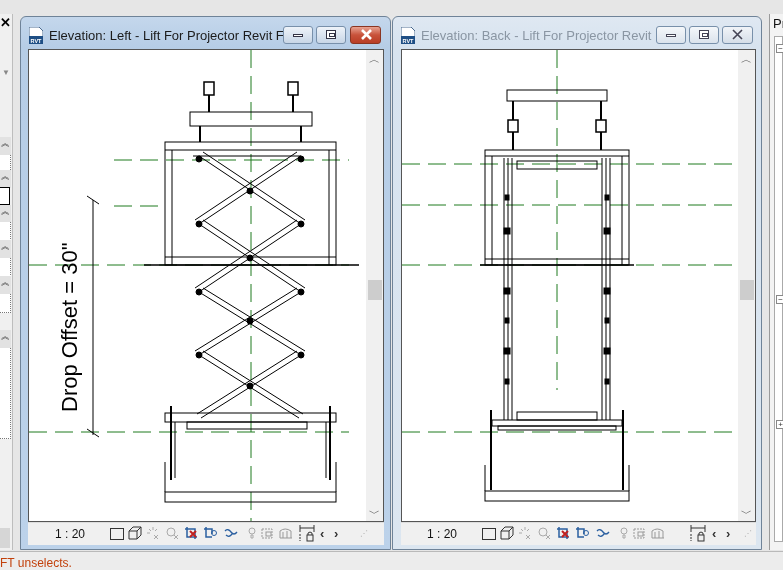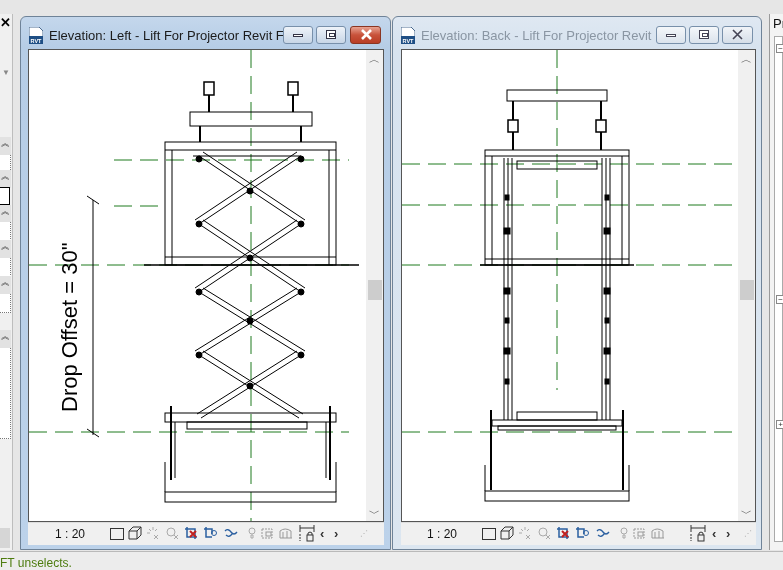--- a/index.html
+++ b/index.html
@@ -24,21 +24,21 @@
   .capbtn.close.act{background:linear-gradient(#e8a392,#c8523a 50%,#b83d25);border-color:#8a3522;}
   .capbtn.close.inact{background:linear-gradient(#f1f4f8,#d5dee8);}
   .canvas{position:absolute;background:#fff;border:1px solid #555;box-sizing:border-box;overflow:hidden;}
   .vscroll{position:absolute;top:0;right:0;width:17px;bottom:0;background:#f0f0f0;}
   .scroll-arrow{position:absolute;left:3px;font-size:11px;color:#555;line-height:11px;}
   .scroll-thumb{position:absolute;left:2px;width:14px;height:20px;background:#cdcdcd;}
   .viewbar{position:absolute;height:22px;background:#f0f0f0;border-top:1px solid #ddd;}
   .scale{position:absolute;top:4px;font-size:12px;color:#111;}
   .vb-icon{position:absolute;top:3px;width:14px;height:14px;}
   #statusbar{left:0;top:551px;width:783px;height:19px;background:#ececec;border-top:1px solid #b9b9b9;}
-  #status-text{left:0;top:556px;font-size:12px;color:#4d7c0f;}
+  #status-text{left:0;top:556px;font-size:12px;color:#c2410c;}
   #right-panel{left:769px;top:14px;width:14px;height:536px;background:#f3f3f3;border-left:1px solid #9a9a9a;}
   #right-header{left:773px;top:16px;font-size:13px;color:#111;}
   #right-tree{left:774px;top:36px;width:9px;height:506px;background:#fff;border:1px solid #aaa;box-sizing:border-box;}
   .tree-box{position:absolute;left:776px;width:7px;height:7px;border:1px solid #888;background:#fff;font-size:8px;line-height:7px;text-align:center;color:#333;}
   svg{display:block;}
 </style>
 </head>
 <body>
 
 <div id="left-panel" class="abs"></div>

